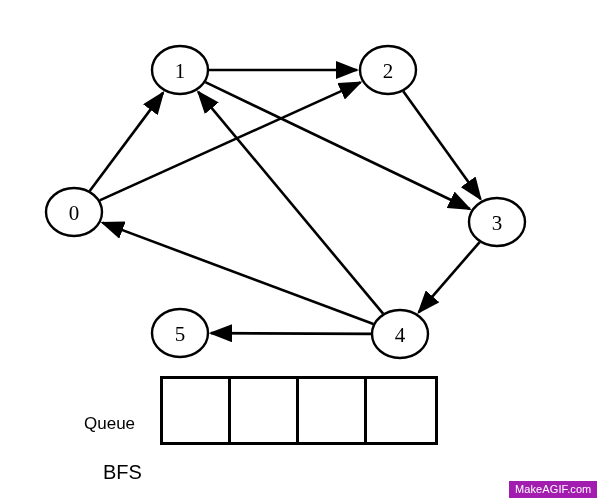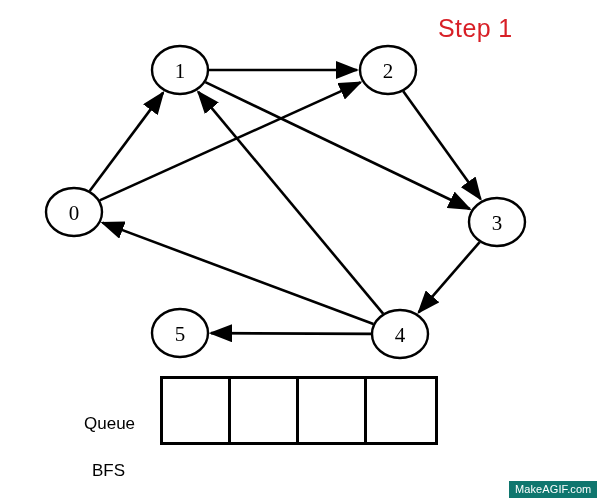--- a/index.html
+++ b/index.html
@@ -56,24 +56,24 @@
     position: absolute;
     left: 84px;
     top: 414px;
     font-family: "Liberation Sans", sans-serif;
     font-size: 17px;
     color: #000000;
     white-space: nowrap;
   }
   .bfs-label {
     position: absolute;
-    left: 92px;
+    left: 103px;
     top: 461px;
     font-family: "Liberation Sans", sans-serif;
-    font-size: 17px;
+    font-size: 20px;
     color: #000000;
     white-space: nowrap;
   }
   .queue-box {
     position: absolute;
     left: 160px;
     top: 376px;
     display: flex;
     border: 3px solid #000000;
     box-sizing: border-box;
@@ -91,21 +91,21 @@
     font-size: 20px;
     color: #000000;
   }
   .queue-cell:last-child {
     border-right: none;
   }
   .watermark {
     position: absolute;
     left: 509px;
     top: 481px;
-    background: #0f766e;
+    background: #a21caf;
     color: #ffffff;
     font-family: "Liberation Sans", sans-serif;
     font-size: 11px;
     padding: 2px 6px 3px 6px;
     letter-spacing: 0.1px;
     white-space: nowrap;
   }
 </style>
 </head>
 <body>
@@ -150,21 +150,20 @@
           <ellipse cx="400" cy="334" rx="28" ry="24" class="node-ellipse"></ellipse>
           <text x="400" y="335" class="node-label">4</text>
         </g>
         <g>
           <ellipse cx="180" cy="333" rx="28" ry="24" class="node-ellipse"></ellipse>
           <text x="180" y="334" class="node-label">5</text>
         </g>
       </g>
   </svg>
 
-  <div class="step-title">Step 1</div>
 
   <div class="queue-label">Queue</div>
 
   <div class="queue-box" id="queue-box">
       <div class="queue-cell"></div>
       <div class="queue-cell"></div>
       <div class="queue-cell"></div>
       <div class="queue-cell"></div>
     </div>
 

